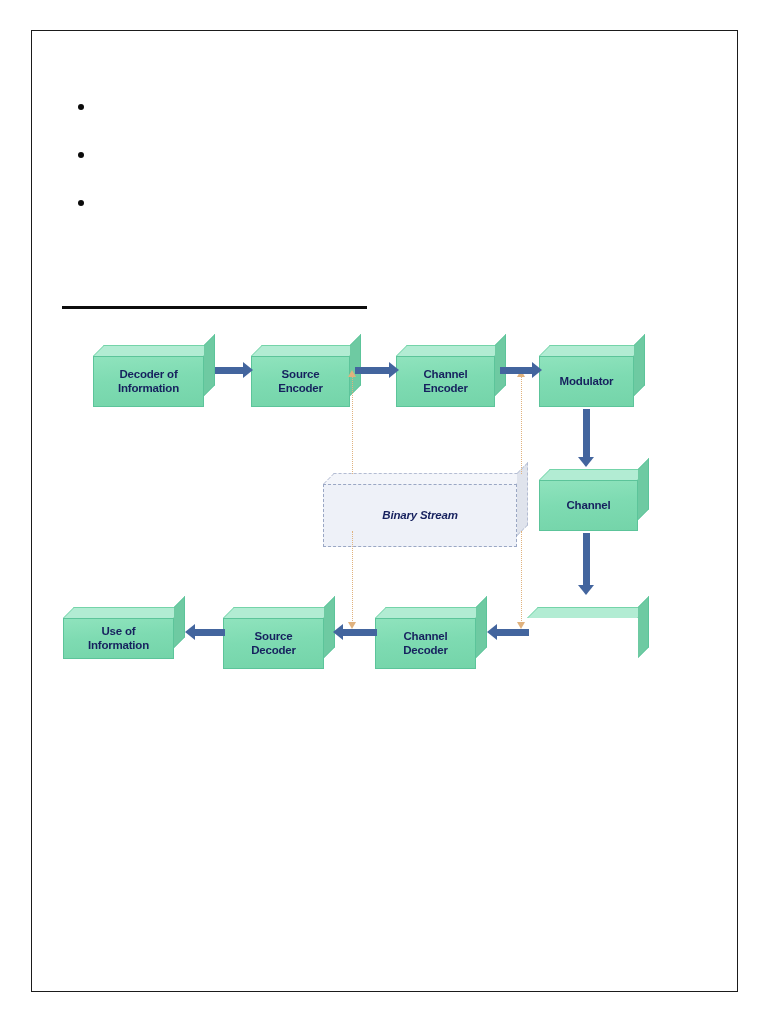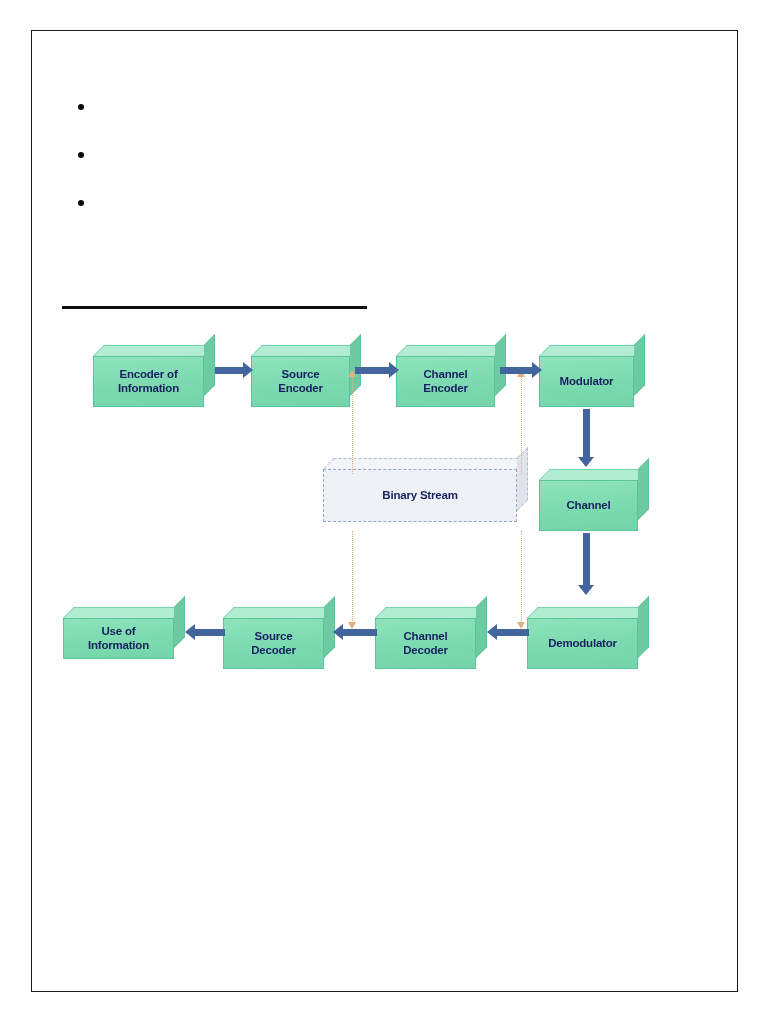--- a/index.html
+++ b/index.html
@@ -214,21 +214,21 @@
 
 <div id="section-rule"></div>
 
 <div id="diagram">
 
   <div class="box3d" style="left:38px; top:20px; width:122px; height:62px;">
     <div class="top"></div>
     <div class="side"></div>
     <div class="face">
       <span class="box-label">
-        <span>Encoder of</span><br>
+        <span>Decoder of</span><br>
         <span>Information</span>
       </span>
     </div>
   </div>
 
   <div class="box3d" style="left:196px; top:20px; width:110px; height:62px;">
     <div class="top"></div>
     <div class="side"></div>
     <div class="face">
       <span class="box-label">
@@ -281,21 +281,21 @@
     <div class="face">
       <span class="box-label">Channel</span>
     </div>
   </div>
 
   <div class="arrow arrow-v arrow-down" style="left:523px; top:208px; width:16px; height:62px;">
     <span class="shaft"></span>
     <span class="head"></span>
   </div>
 
-  <div class="box3d stream" style="left:268px; top:133px; width:205px; height:64px;">
+  <div class="box3d stream" style="left:268px; top:148px; width:205px; height:74px;font-style:italic;">
     <div class="top"></div>
     <div class="side"></div>
     <div class="face">
       <span class="box-label">Binary Stream</span>
     </div>
   </div>
 
   <div class="box3d" style="left:8px; top:282px; width:122px; height:52px;">
     <div class="top"></div>
     <div class="side"></div>
@@ -325,23 +325,20 @@
       <span class="box-label">
         <span>Channel</span><br>
         <span>Decoder</span>
       </span>
     </div>
   </div>
 
   <div class="box3d" style="left:472px; top:282px; width:122px; height:62px;">
     <div class="top"></div>
     <div class="side"></div>
-    <div class="face">
-      <span class="box-label">Demodulator</span>
-    </div>
   </div>
 
   <div class="arrow arrow-h arrow-left" style="left:432px; top:299px; width:42px; height:16px;">
     <span class="shaft"></span>
     <span class="head"></span>
   </div>
   <div class="arrow arrow-h arrow-left" style="left:278px; top:299px; width:44px; height:16px;">
     <span class="shaft"></span>
     <span class="head"></span>
   </div>

